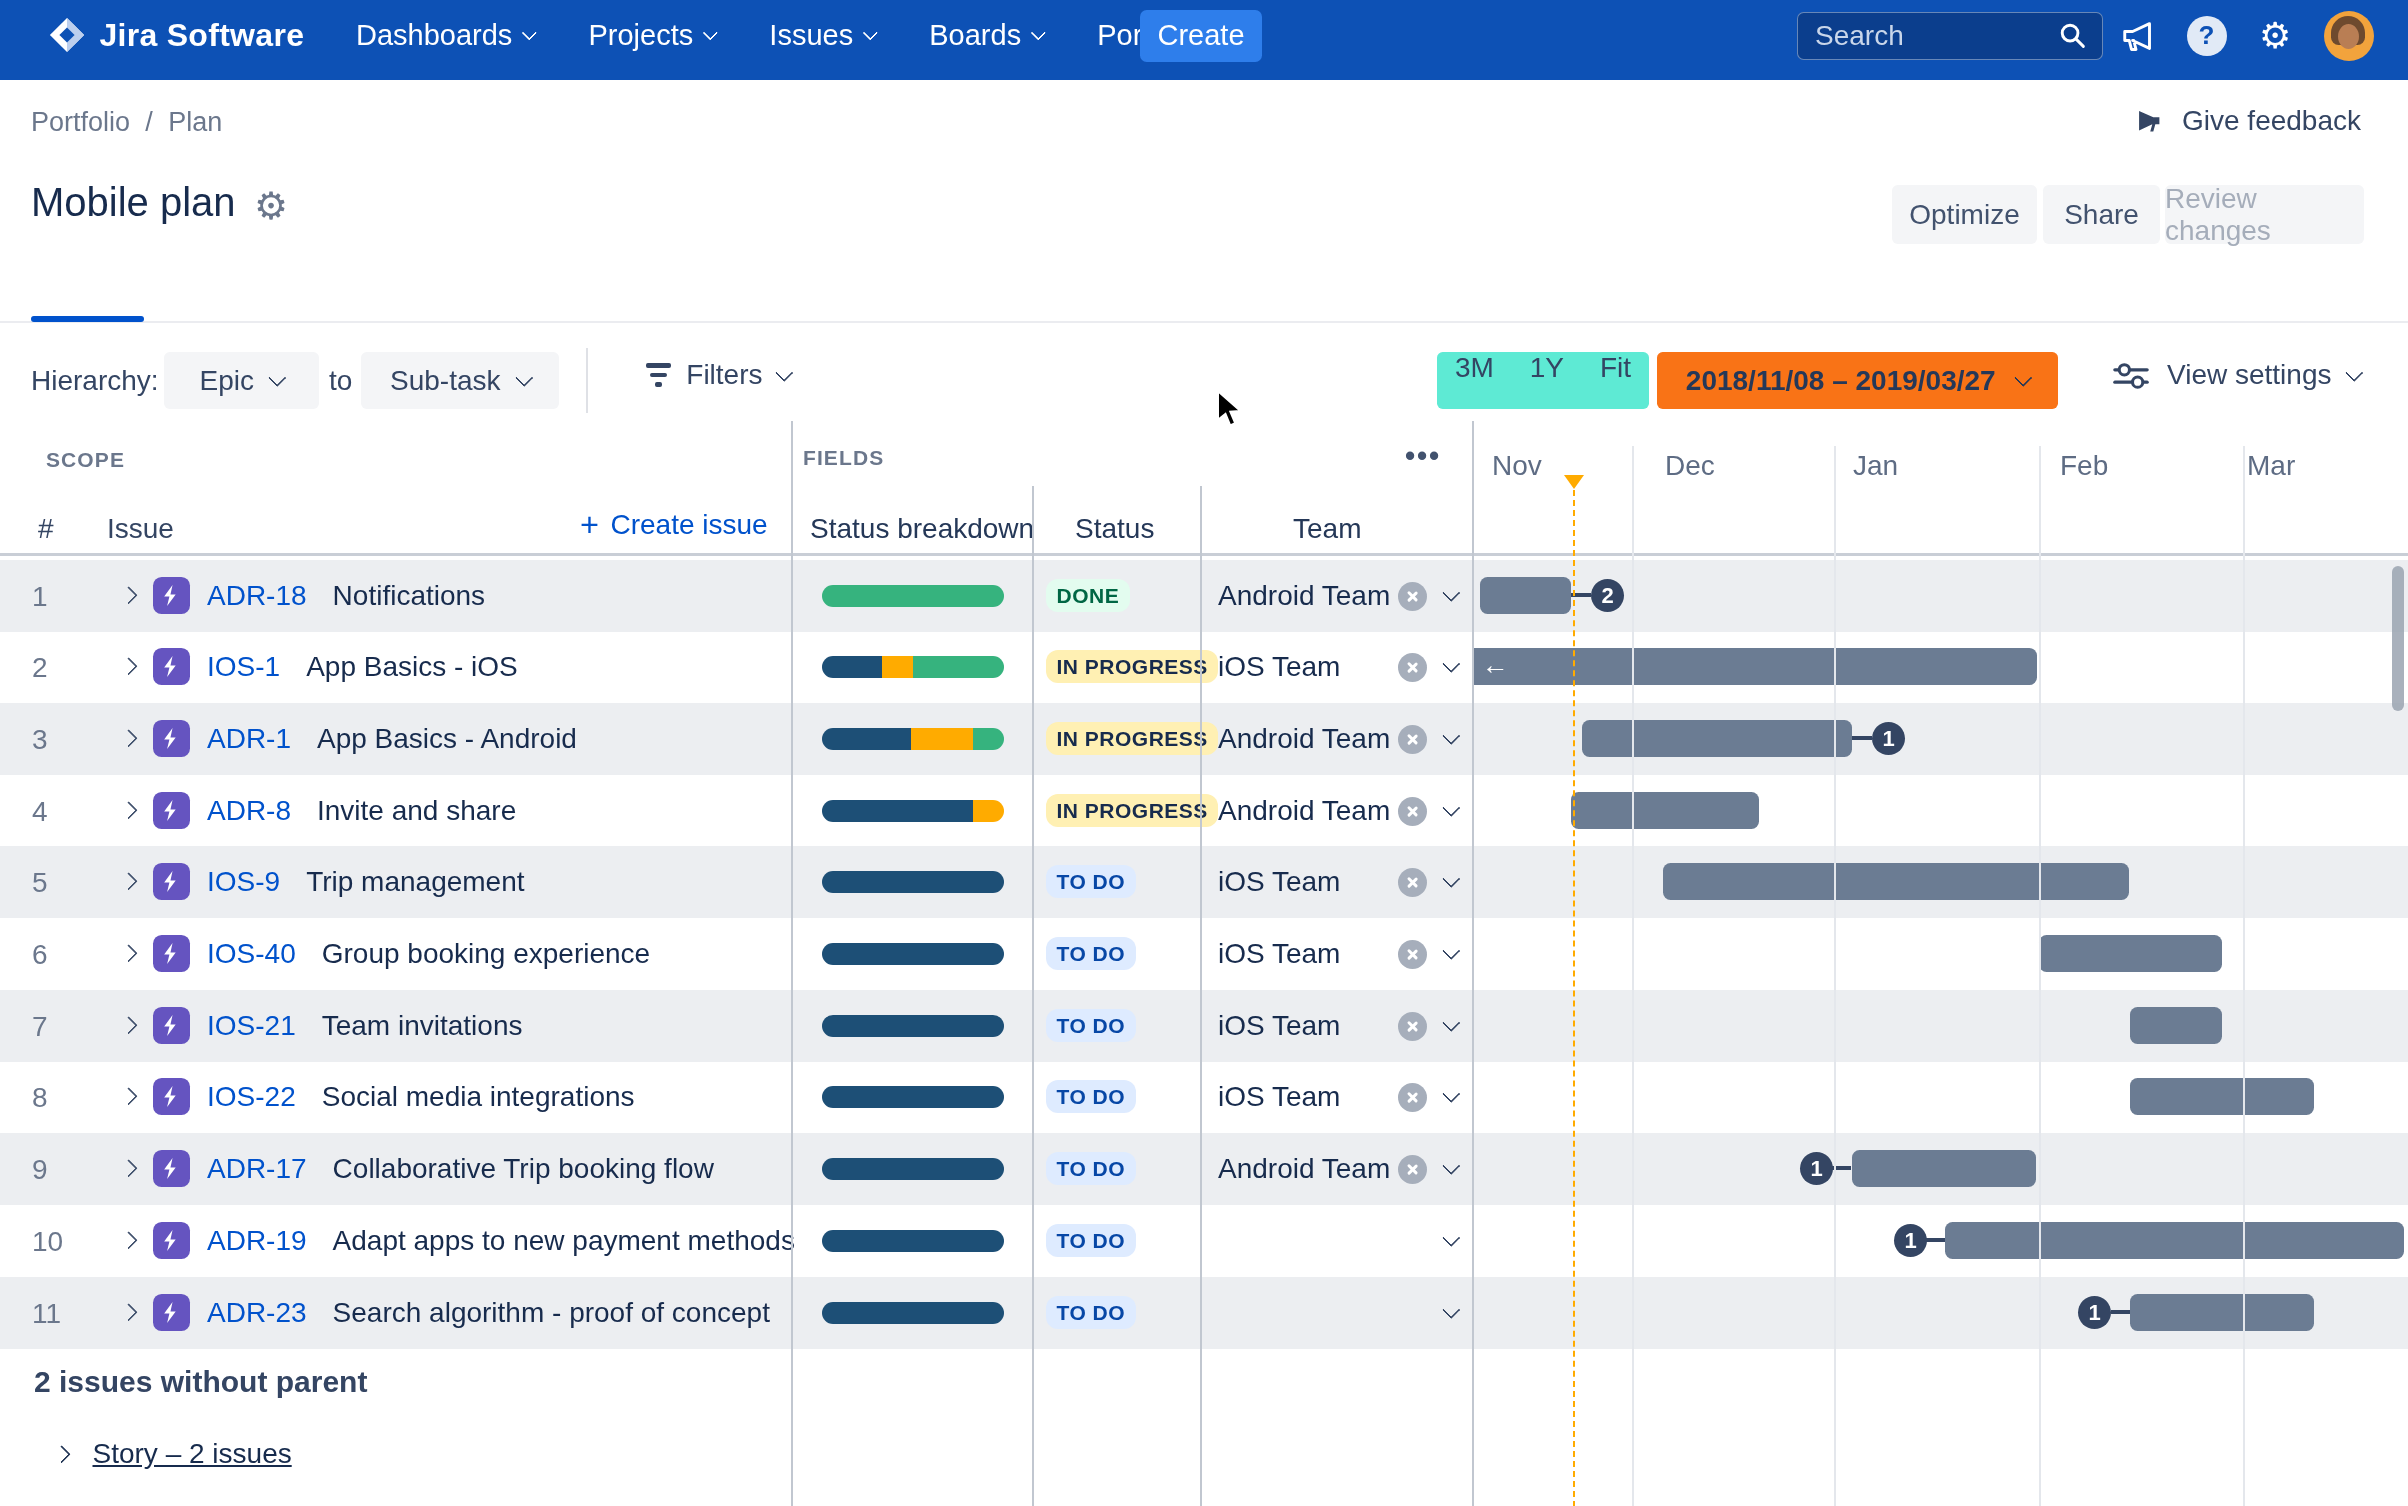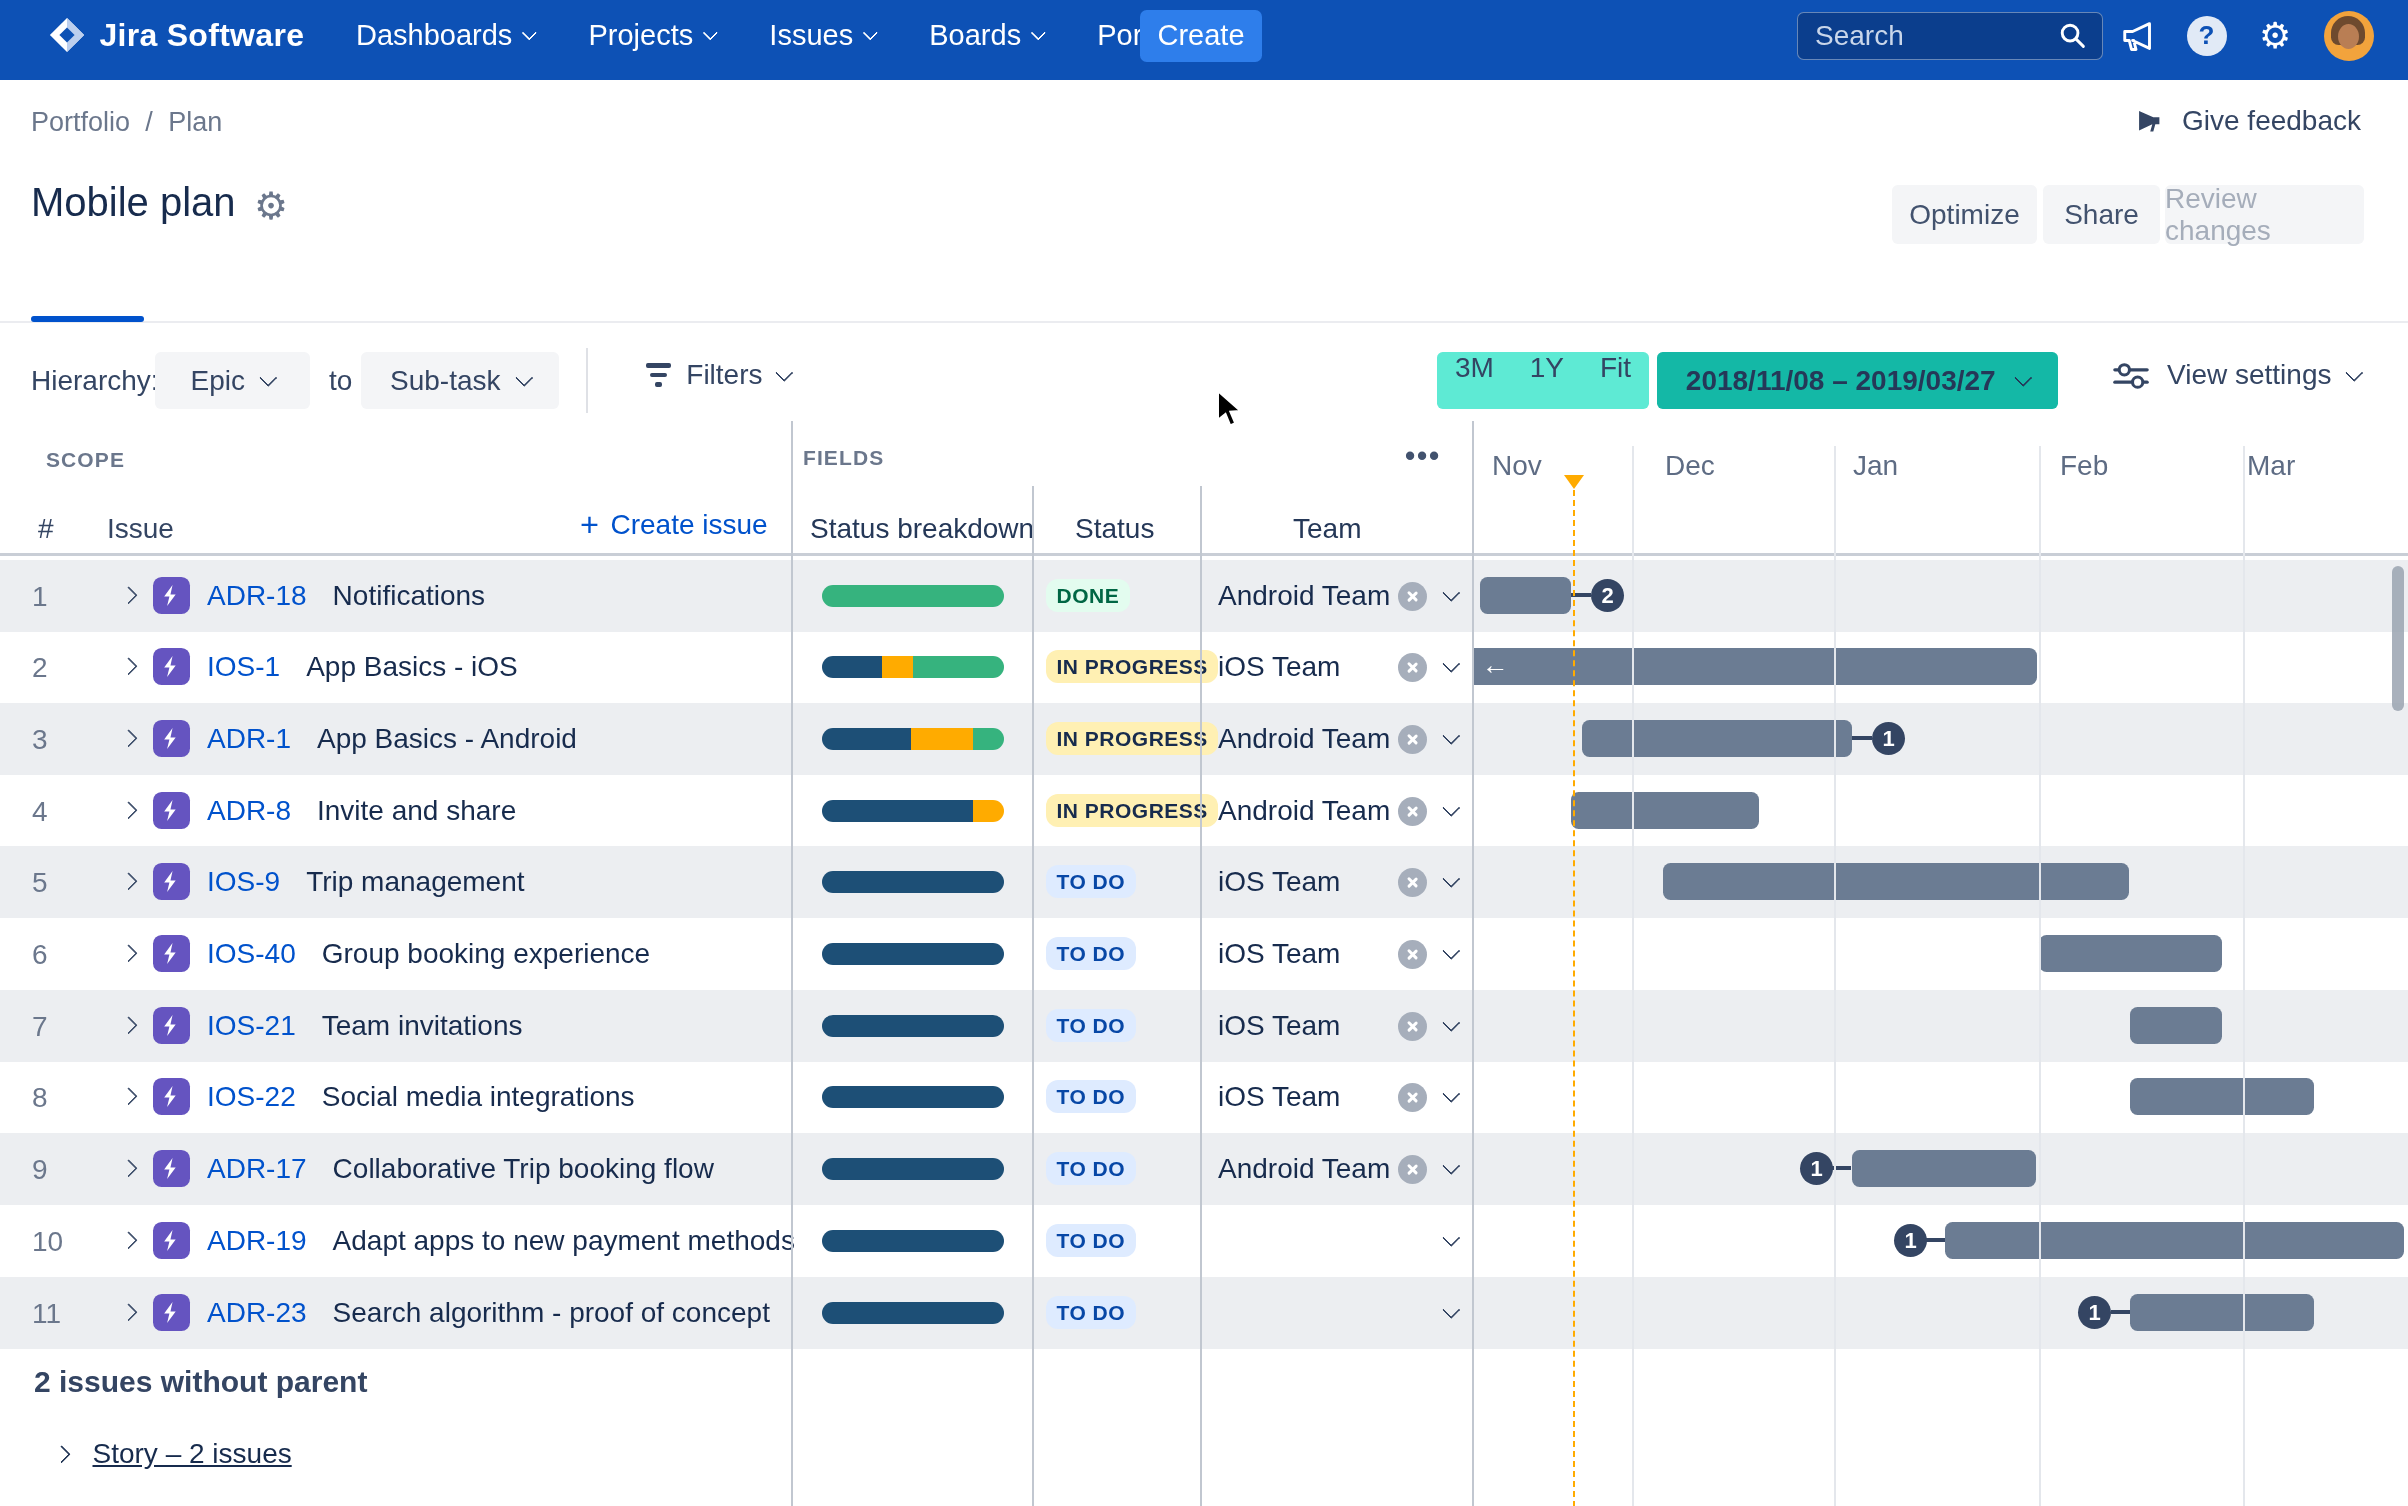--- a/index.html
+++ b/index.html
@@ -48,21 +48,21 @@
   
   .tb-label{position:absolute;top:365px;font-size:28px;color:#344563;}
   .tb-btn{position:absolute;top:352px;height:57px;background:#F4F5F7;border-radius:5.7px;color:#344563;font-size:28px;
         display:flex;align-items:center;justify-content:center;gap:17px;cursor:pointer;}
   .tb-divider{position:absolute;top:348px;width:1.9px;height:65px;background:#DFE1E6;}
   .filters{position:absolute;left:646px;top:359px;display:flex;align-items:center;gap:15.3px;color:#344563;cursor:pointer;}
   .filter-icon{display:flex;flex-direction:column;align-items:center;gap:4.8px;}
   .filter-icon i{display:block;height:4.8px;background:#344563;border-radius:1.9px;}
   .zoomseg{position:absolute;left:1437px;top:352px;width:212px;height:57px;background:#5eead4;border-radius:5.7px;
         display:flex;align-items:flex-start;justify-content:space-around;color:#344563;cursor:pointer;}
-  .daterange{position:absolute;left:1657px;top:352px;width:401px;height:57px;background:#14b8a6;border-radius:5.7px;
+  .daterange{position:absolute;left:1657px;top:352px;width:401px;height:57px;background:#f97316;border-radius:5.7px;
         display:flex;align-items:center;justify-content:center;gap:21px;color:#253858;font-weight:700;cursor:pointer;}
   .view-settings{position:absolute;left:2112px;top:359px;display:flex;align-items:center;gap:17px;color:#344563;cursor:pointer;}
 
   
   .board{position:absolute;left:0;top:421px;width:2409px;height:1086px;}
   .scope-label,.fields-label{font-size:21px;font-weight:700;letter-spacing:1.1px;color:#6B778C;}
   .ellipsis-btn{position:absolute;left:1405px;top:19px;font-size:29px;font-weight:700;color:#42526E;letter-spacing:1.9px;cursor:pointer;}
   .col-hdr{position:absolute;top:92px;font-size:28px;color:#344563;}
   .create-issue{position:absolute;left:580px;top:88px;color:#0052CC;font-size:28px;display:flex;gap:11.5px;align-items:center;cursor:pointer;}
   .hdr-sep{position:absolute;left:0;top:132px;width:2409px;height:2.9px;background:#C9CED6;}
@@ -172,21 +172,21 @@
   <div class="page-title">Mobile plan</div>
   <span class="title-gear">⚙</span>
   <div class="hdr-btn" style="left:1892px;width:145px;">Optimize</div>
   <div class="hdr-btn" style="left:2043px;width:117px;">Share</div>
   <div class="hdr-btn disabled" style="left:2165px;width:199px;">Review changes</div>
 
   <div class="tabs-line"></div>
   <div class="tab-underline"></div>
 
   <div class="tb-label" style="left:31px;">Hierarchy:</div>
-  <div class="tb-btn" style="left:155px;width:155px;">
+  <div class="tb-btn" style="left:164px;width:155px;">
     <span>Epic</span>
       <span class="chev"></span>
   </div>
   <div class="tb-label" style="left:329px;">to</div>
   <div class="tb-btn" style="left:361px;width:198px;">
     <span>Sub-task</span>
       <span class="chev"></span>
   </div>
   <div class="tb-divider" style="left:586px;"></div>
   <div class="filters">

